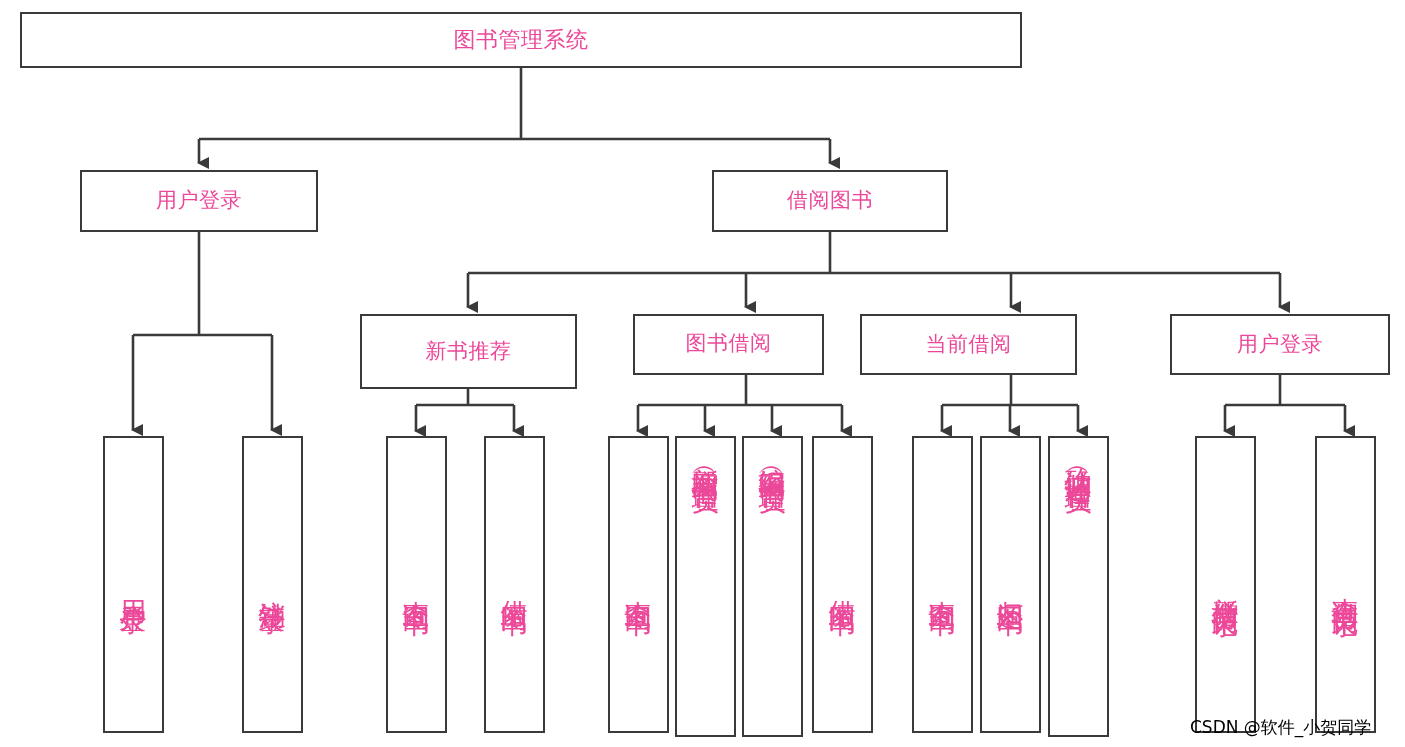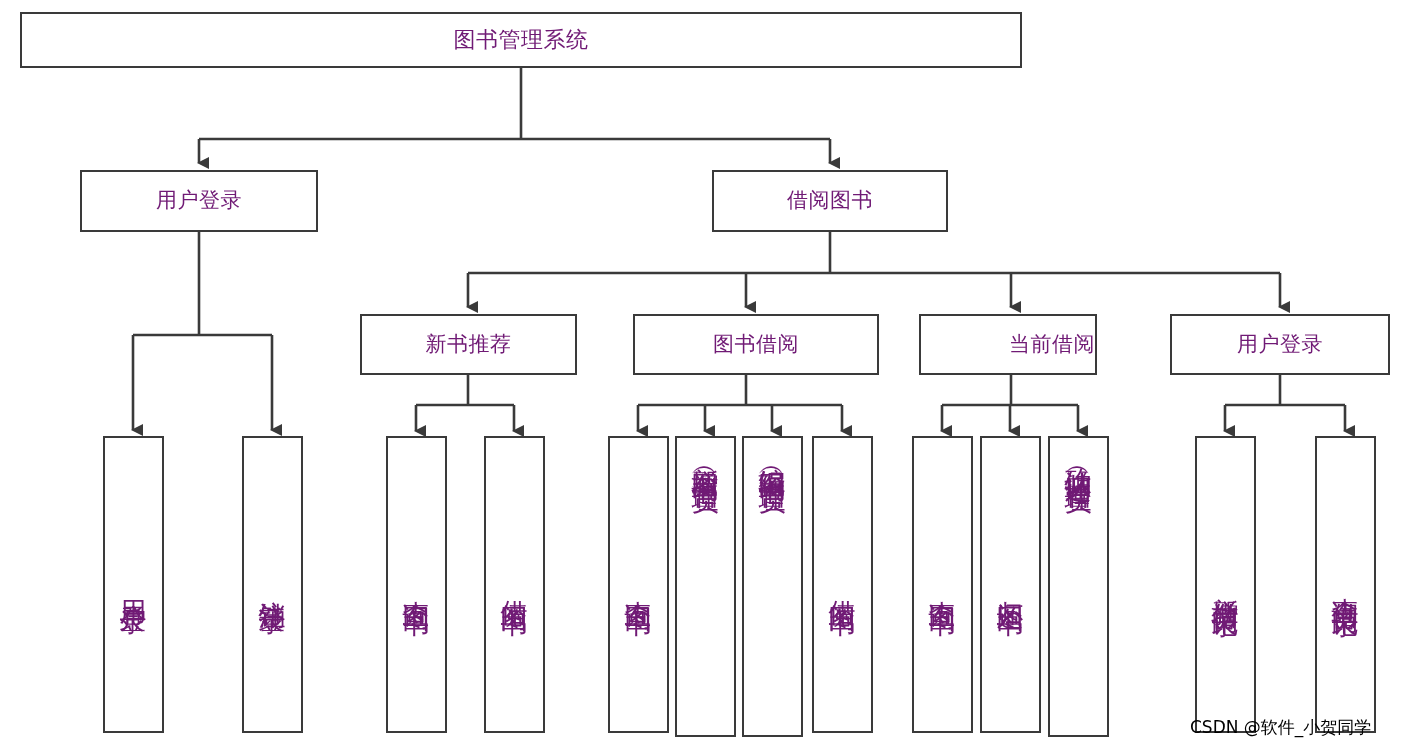--- a/index.html
+++ b/index.html
@@ -26,21 +26,21 @@
     pointer-events: none;
   }
   .node {
     position: absolute;
     box-sizing: border-box;
     border: 2px solid #3a3a3a;
     background: #ffffff;
     display: flex;
     align-items: center;
     justify-content: center;
-    color: #701a75;
+    color: #ec4899;
   }
   .node .lbl {
     display: block;
     text-align: center;
     line-height: 1.12;
   }
   
   .node.h .lbl {
     font-size: 21px;
     letter-spacing: 0.5px;
@@ -132,27 +132,27 @@
     <span class="lbl">图书管理系统</span>
   </div>
 
   <div class="node h" style="left:80px; top:170px; width:238px; height:62px;">
     <span class="lbl">用户登录</span>
   </div>
   <div class="node h" style="left:712px; top:170px; width:236px; height:62px;">
     <span class="lbl">借阅图书</span>
   </div>
 
-  <div class="node h" style="left:360px; top:314px; width:217px; height:61px;">
+  <div class="node h" style="left:360px; top:314px; width:217px; height:75px;">
     <span class="lbl">新书推荐</span>
   </div>
-  <div class="node h" style="left:633px; top:314px; width:246px; height:61px;">
+  <div class="node h" style="left:633px; top:314px; width:191px; height:61px;font-family:Liberation Mono, monospace;">
     <span class="lbl">图书借阅</span>
   </div>
-  <div class="node h" style="left:919px; top:314px; width:178px; height:61px;justify-content:flex-end;">
+  <div class="node h" style="left:860px; top:314px; width:217px; height:61px;">
     <span class="lbl">当前借阅</span>
   </div>
   <div class="node h" style="left:1170px; top:314px; width:220px; height:61px;">
     <span class="lbl">用户登录</span>
   </div>
 
   <div class="node v mid" style="left:103px; top:436px; width:61px; height:297px;">
     <span class="lbl">用户登录</span>
   </div>
   <div class="node v mid" style="left:242px; top:436px; width:61px; height:297px;">

